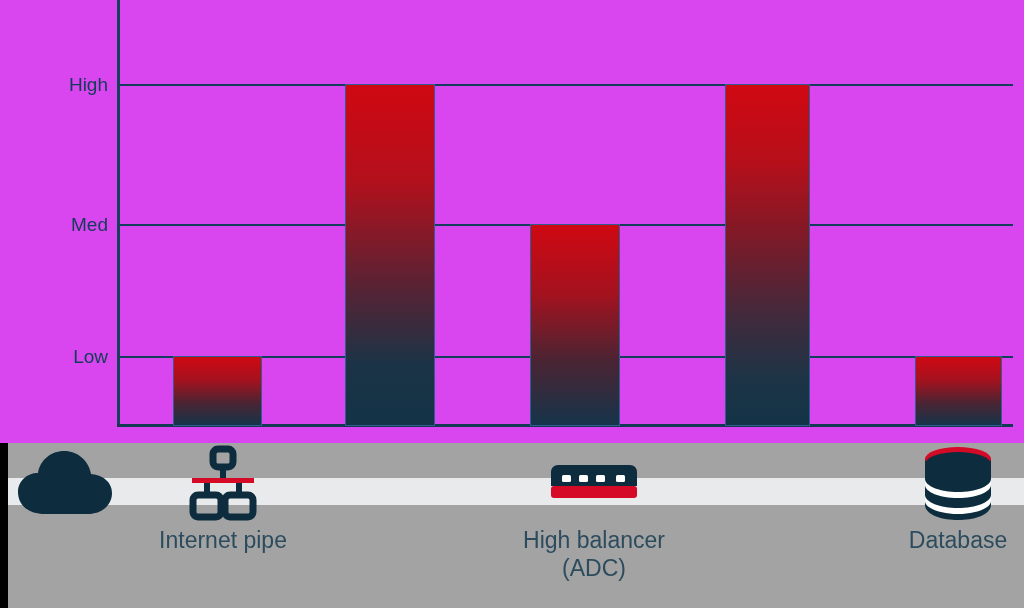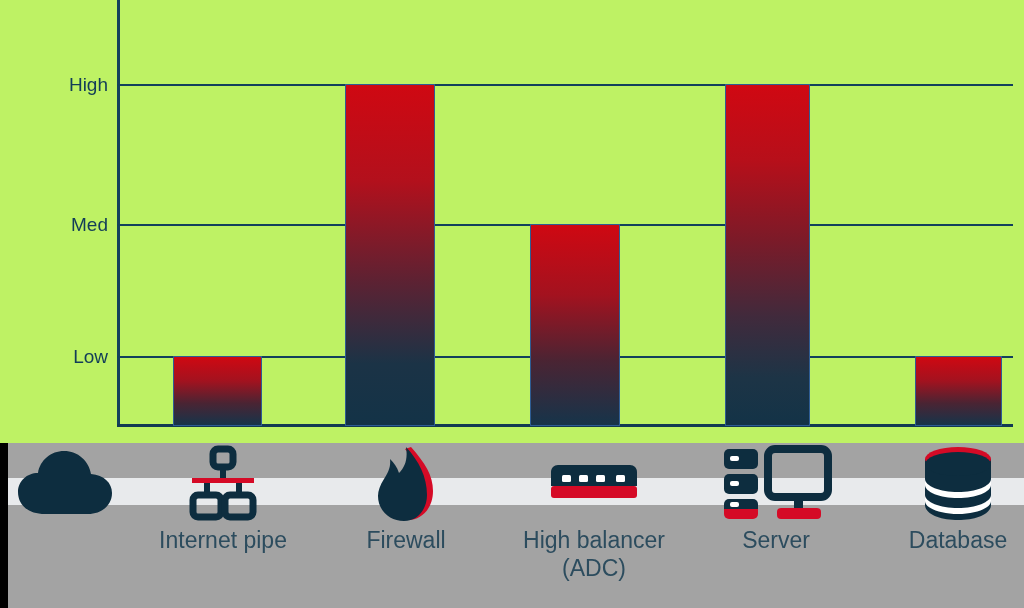--- a/index.html
+++ b/index.html
@@ -20,21 +20,21 @@
     background: #000000;
   }
 
   
   #chart-area {
     position: absolute;
     left: 0;
     top: 0;
     width: 1024px;
     height: 443px;
-    background: #bef264;
+    background: #d946ef;
   }
   .y-axis-line {
     position: absolute;
     left: 117px;
     top: 0px;
     width: 3px;
     height: 427px;
     background: #14415c;
   }
   .x-axis-line {
@@ -167,63 +167,36 @@
           <rect x="8" y="33" width="62" height="5" fill="#d50a26"></rect>
           <rect x="20" y="38" width="6" height="12" fill="#0d2d3f"></rect>
           <rect x="52" y="38" width="6" height="12" fill="#0d2d3f"></rect>
           <rect x="9" y="50" width="28" height="22" rx="5" fill="none" stroke="#0d2d3f" stroke-width="7"></rect>
           <rect x="41" y="50" width="28" height="22" rx="5" fill="none" stroke="#0d2d3f" stroke-width="7"></rect>
         </svg>
       </div>
       <div class="legend-label">Internet pipe</div>
     </div>
 
-    <div class="legend-item" id="leg-2" style="left: 308px;">
-      <div class="legend-icon">
-        <svg width="62" height="78" viewBox="0 0 62 78" aria-hidden="true">
-          <path d="M36 2 C50 18 58 30 58 46 C58 63 47 75 33 75 C31 75 29 74 28 74 C40 70 47 59 47 46 C47 30 41 17 30 4 Z" fill="#d50a26"></path>
-          <path d="M31 2 C33 14 30 22 24 28 C22 22 19 18 15 14 C16 22 13 28 9 34 C5 40 3 46 3 51 C3 65 14 76 29 76 C43 76 52 64 52 50 C52 32 44 16 31 2 Z" fill="#0d2d3f"></path>
-          <path d="M23 18 C25 26 22 33 17 38 C16 31 18 24 23 18 Z" fill="#ffffff" opacity="0.0"></path>
-        </svg>
-      </div>
-      <div class="legend-label">Firewall</div>
-    </div>
 
     <div class="legend-item" id="leg-3" style="left: 496px;">
       <div class="legend-icon">
         <svg width="96" height="44" viewBox="0 0 96 44" aria-hidden="true">
           <path d="M5 10 C5 6 8 3 12 3 H84 C88 3 91 6 91 10 V24 H5 Z" fill="#0d2d3f"></path>
           <rect x="5" y="24" width="86" height="12" rx="3" fill="#d50a26"></rect>
           <rect x="16" y="13" width="9" height="7" rx="1.5" fill="#ffffff"></rect>
           <rect x="33" y="13" width="9" height="7" rx="1.5" fill="#ffffff"></rect>
           <rect x="50" y="13" width="9" height="7" rx="1.5" fill="#ffffff"></rect>
           <rect x="70" y="13" width="9" height="7" rx="1.5" fill="#ffffff"></rect>
         </svg>
       </div>
       <div class="legend-label">High balancer
 (ADC)</div>
     </div>
 
-    <div class="legend-item" id="leg-4" style="left: 678px;">
-      <div class="legend-icon">
-        <svg width="112" height="78" viewBox="0 0 112 78" aria-hidden="true">
-          <rect x="4" y="4" width="34" height="20" rx="5" fill="#0d2d3f"></rect>
-          <rect x="10" y="11" width="9" height="5" rx="2" fill="#ffffff"></rect>
-          <rect x="4" y="29" width="34" height="20" rx="5" fill="#0d2d3f"></rect>
-          <rect x="10" y="36" width="9" height="5" rx="2" fill="#ffffff"></rect>
-          <path d="M4 59 a5 5 0 0 1 5 -5 H33 a5 5 0 0 1 5 5 V64 H4 Z" fill="#0d2d3f"></path>
-          <rect x="10" y="57" width="9" height="5" rx="2" fill="#ffffff"></rect>
-          <path d="M4 64 H38 V69 a5 5 0 0 1 -5 5 H9 a5 5 0 0 1 -5 -5 Z" fill="#d50a26"></path>
-          <rect x="48" y="4" width="60" height="48" rx="7" fill="none" stroke="#0d2d3f" stroke-width="8"></rect>
-          <rect x="74" y="52" width="9" height="11" fill="#0d2d3f"></rect>
-          <rect x="57" y="63" width="44" height="11" rx="4" fill="#d50a26"></rect>
-        </svg>
-      </div>
-      <div class="legend-label">Server</div>
-    </div>
 
     <div class="legend-item" id="leg-5" style="left: 860px;">
       <div class="legend-icon">
         <svg width="74" height="78" viewBox="0 0 74 78" aria-hidden="true">
           <path d="M4 14 V60 C4 69 19 75 37 75 C55 75 70 69 70 60 V14 Z" fill="#0d2d3f"></path>
           <ellipse cx="37" cy="14" rx="33" ry="12" fill="#d50a26"></ellipse>
           <ellipse cx="37" cy="19" rx="33" ry="12" fill="#0d2d3f"></ellipse>
           <path d="M4 34 C4 41 19 47 37 47 C55 47 70 41 70 34 V40 C70 47 55 53 37 53 C19 53 4 47 4 40 Z" fill="#ffffff"></path>
           <path d="M4 50 C4 57 19 63 37 63 C55 63 70 57 70 50 V56 C70 63 55 69 37 69 C19 69 4 63 4 56 Z" fill="#ffffff"></path>
         </svg>

